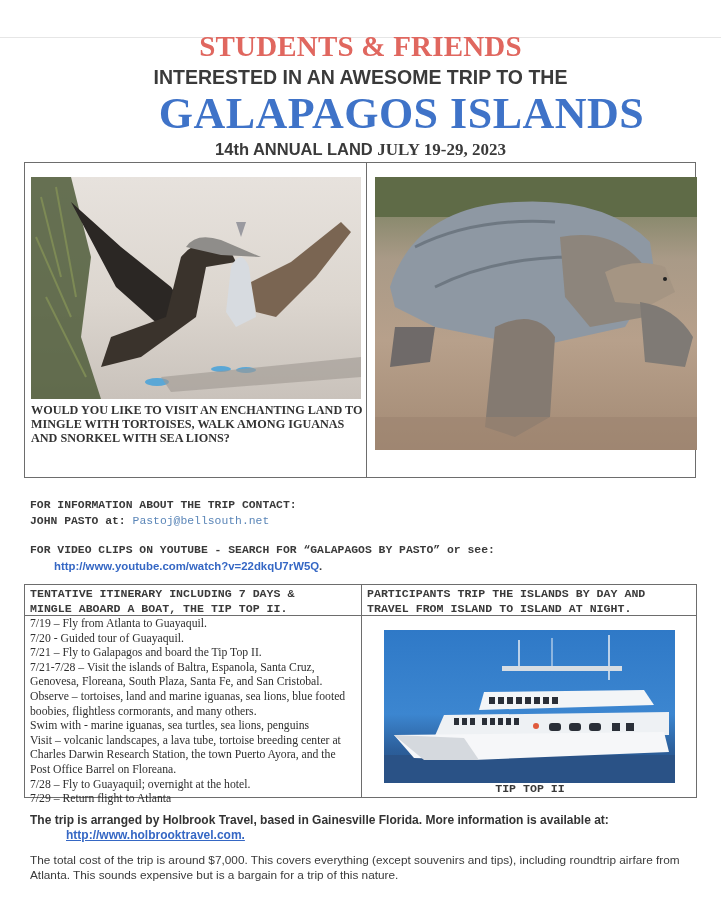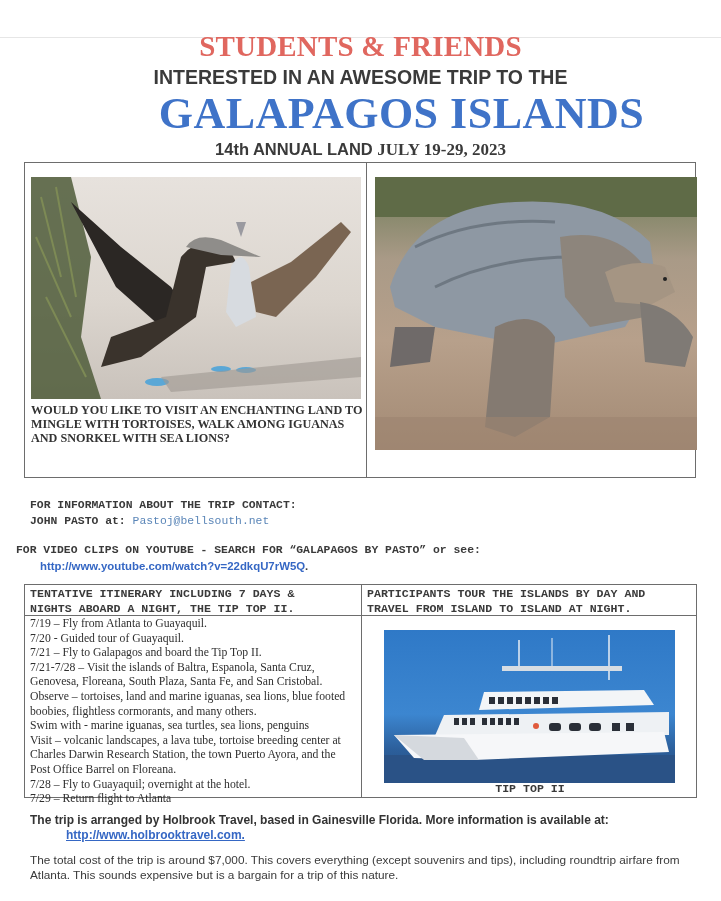--- a/index.html
+++ b/index.html
@@ -25,21 +25,21 @@
     background:linear-gradient(180deg,#e7e2dd 0%,#dcd6cf 55%,#c9c2bb 100%); }
   .tortoise { position:absolute; left:350px; top:14px; width:322px; height:273px; overflow:hidden;
     background:linear-gradient(180deg,#6e7b57 0%,#a99a87 30%,#b7a08b 60%,#a38a74 100%); }
   .question { position:absolute; left:6px; top:240px; width:335px;
     font-family:"Liberation Serif", serif; font-weight:bold; font-size:12.2px; line-height:14px; color:#333; }
 
   
   .mono { font-family:"Liberation Mono", monospace; }
   .contact { position:absolute; left:30px; top:497px; font-size:11.4px; font-weight:bold; color:#3a3a3a; line-height:16px; }
   .contact .email { color:#5b86b8; font-weight:normal; }
-  .video { position:absolute; left:16px; top:542px; font-size:11.4px; font-weight:bold; color:#3a3a3a; line-height:16px; }
+  .video { position:absolute; left:30px; top:542px; font-size:11.4px; font-weight:bold; color:#3a3a3a; line-height:16px; }
   .video .link { font-family:"Liberation Sans", sans-serif; color:#3567c4; font-weight:bold; font-size:11.4px;padding-left:24px; }
   .video .dot { font-family:"Liberation Sans", sans-serif; color:#3a3a3a; }
 
   
   .itin { position:absolute; left:24px; top:584px; width:673px; height:214px; border:1px solid #6d6d6d; box-sizing:border-box; }
   .itin .vdiv { position:absolute; left:336px; top:0; width:1px; height:100%; background:#6d6d6d; }
   .itin .hdiv { position:absolute; left:0; top:30px; width:336px; height:1px; background:#6d6d6d; }
   .itin .hdiv2 { position:absolute; left:337px; top:30px; width:335px; height:1px; background:#6d6d6d; }
   .itin .h-left { position:absolute; left:5px; top:1px; width:330px; font-family:"Liberation Mono", monospace; font-weight:bold; font-size:11.6px; line-height:15px; color:#3a3a3a; }
   .itin .h-right { position:absolute; left:342px; top:1px; width:330px; font-family:"Liberation Mono", monospace; font-weight:bold; font-size:11.6px; line-height:15px; color:#3a3a3a; }
@@ -113,24 +113,24 @@
     <span class="link">http://www.youtube.com/watch?v=22dkqU7rW5Q</span><span class="dot">.</span>
   </div>
 </div>
 
 <div class="itin">
   <div class="vdiv"></div>
   <div class="hdiv"></div>
   <div class="hdiv2"></div>
   <div class="h-left">
     <div>TENTATIVE ITINERARY INCLUDING 7 DAYS &amp;</div>
-    <div>NIGHTS ABOARD A NIGHT, THE TIP TOP II.</div>
+    <div>MINGLE ABOARD A BOAT, THE TIP TOP II.</div>
   </div>
   <div class="h-right">
-    <div>PARTICIPANTS TOUR THE ISLANDS BY DAY AND</div>
+    <div>PARTICIPANTS TRIP THE ISLANDS BY DAY AND</div>
     <div>TRAVEL FROM ISLAND TO ISLAND AT NIGHT.</div>
   </div>
   <div class="lines">
     <div>7/19 – Fly from Atlanta to Guayaquil.</div>
     <div>7/20 - Guided tour of Guayaquil.</div>
     <div>7/21 – Fly to Galapagos and board the Tip Top II.</div>
     <div>7/21-7/28 – Visit the islands of Baltra, Espanola, Santa Cruz,</div>
     <div>Genovesa, Floreana, South Plaza, Santa Fe, and San Cristobal.</div>
     <div>Observe – tortoises, land and marine iguanas, sea lions, blue footed</div>
     <div>boobies, flightless cormorants, and many others.</div>

